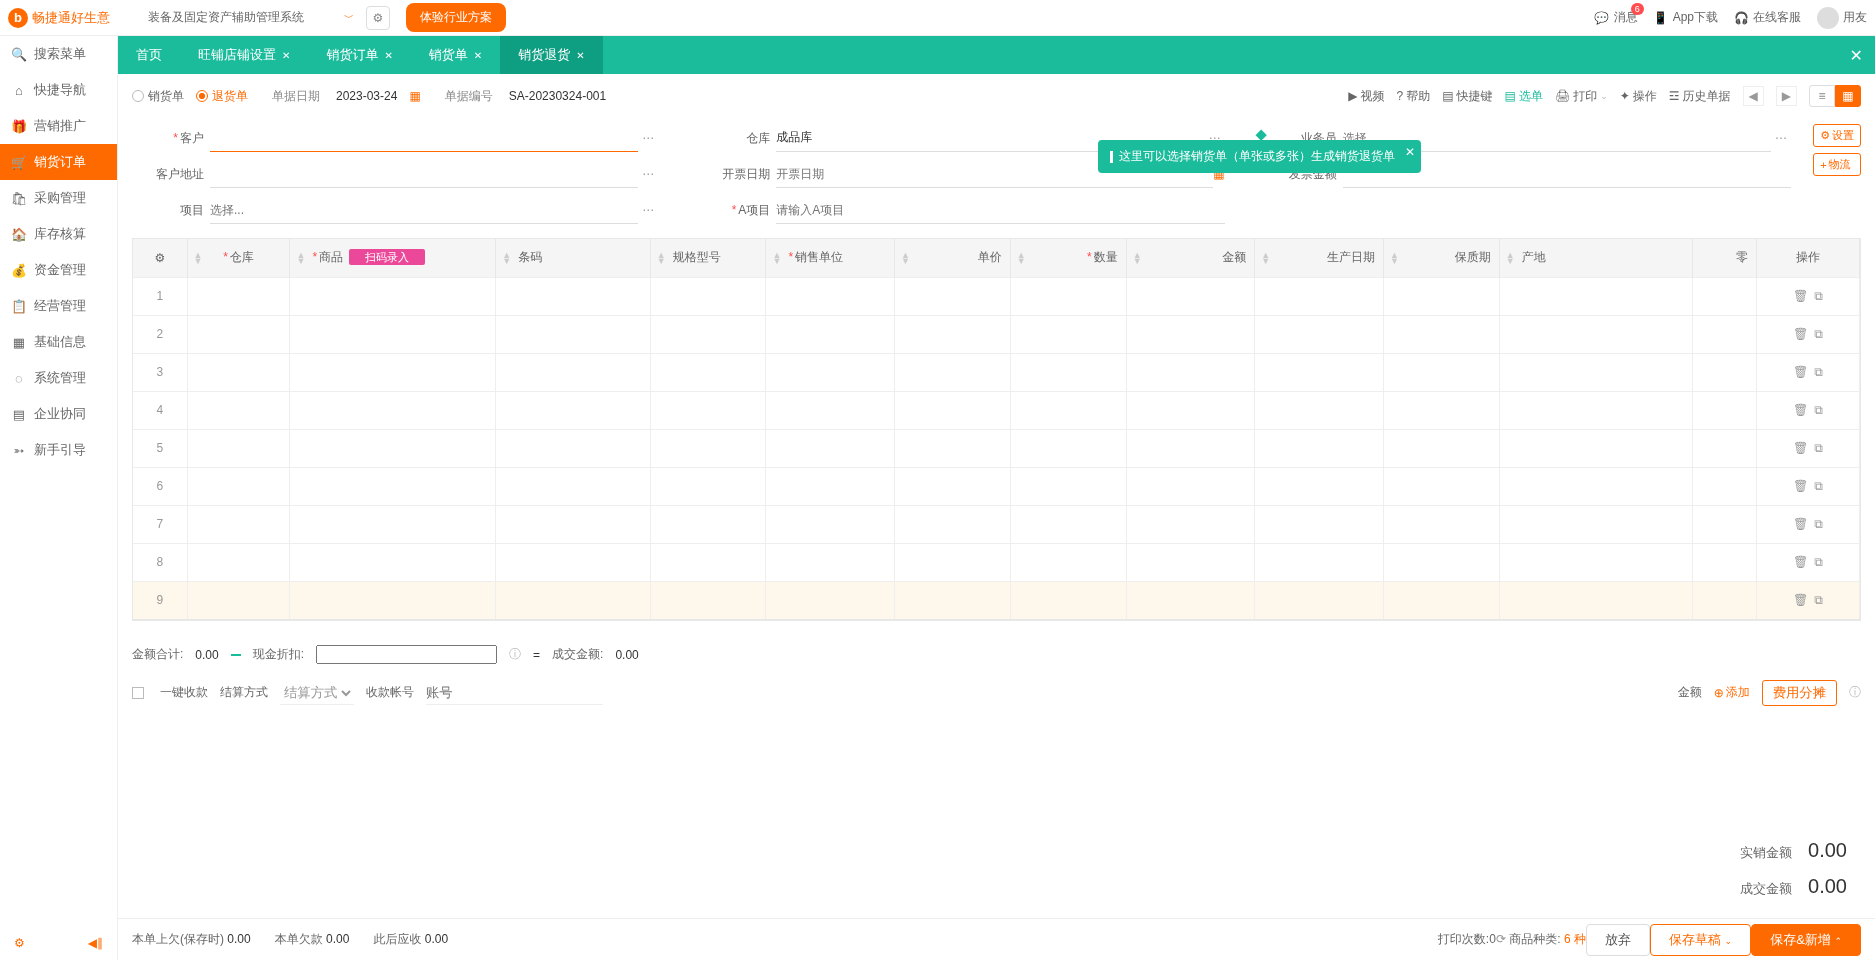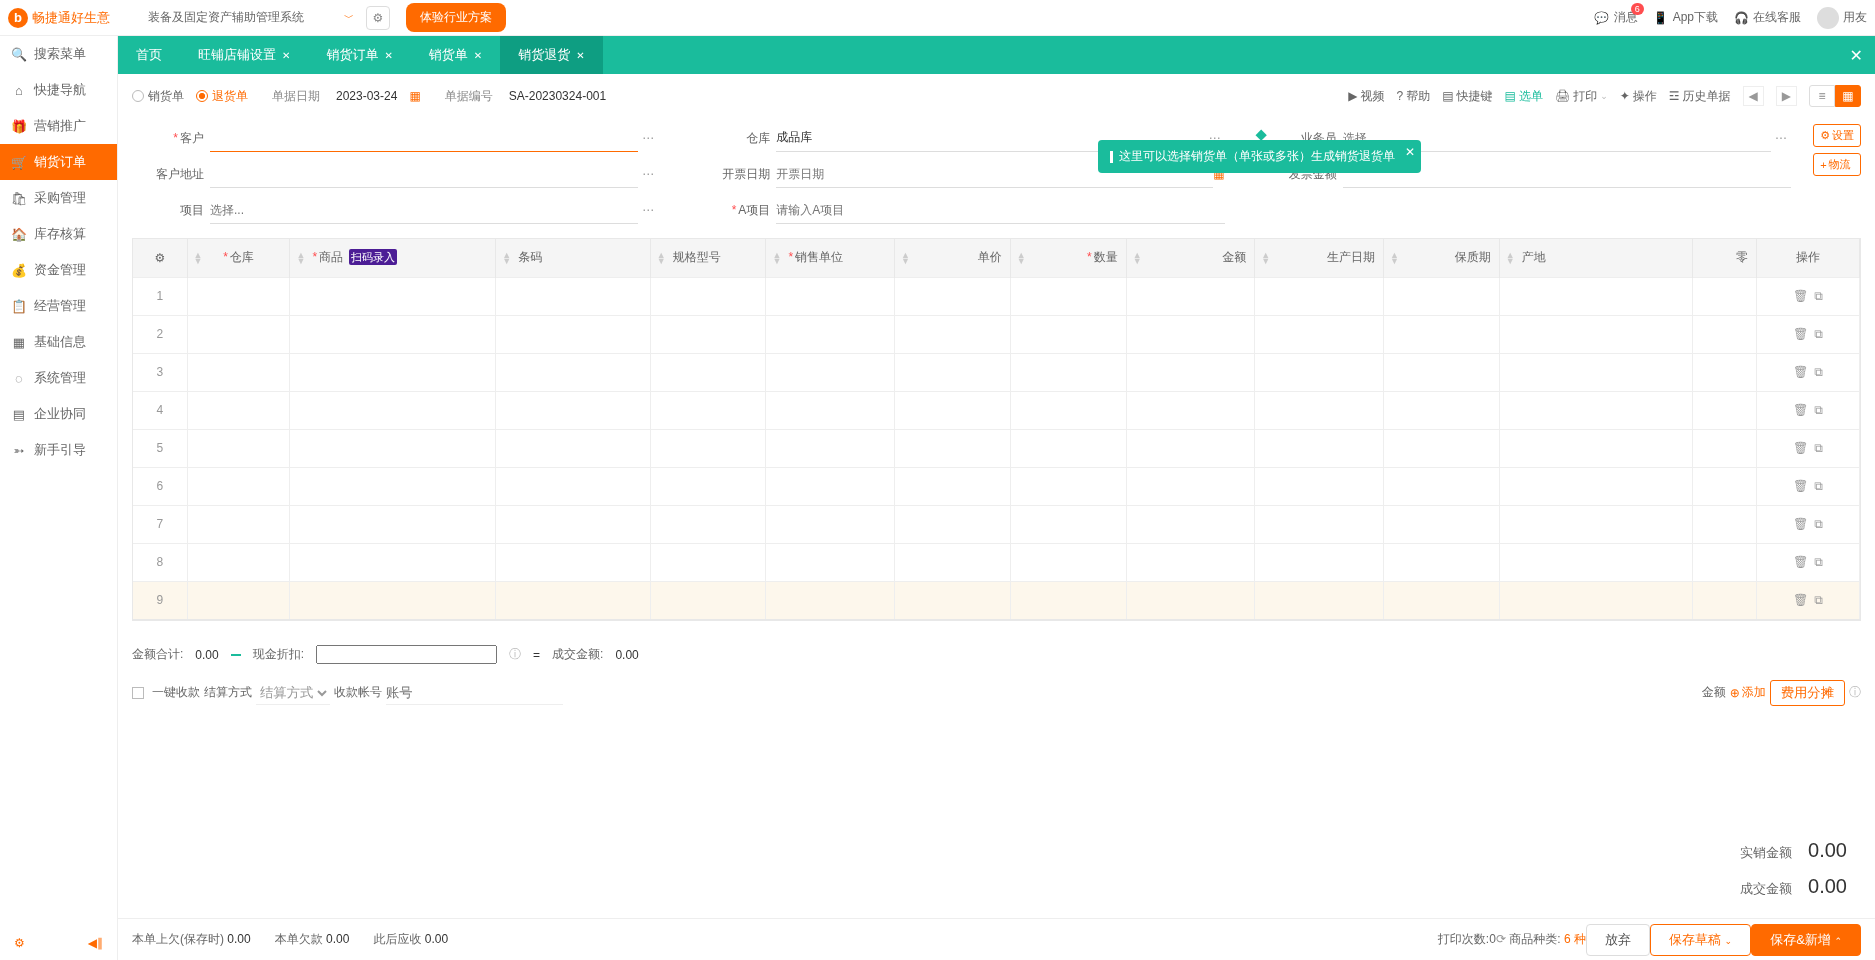--- a/index.html
+++ b/index.html
@@ -73,30 +73,30 @@
 
 
 .data-table-wrap { margin-top: 10px; border: 1px solid #e8e8e8; flex-shrink: 0; }
 .data-table { width: 100%; border-collapse: collapse; table-layout: fixed; }
 .data-table th { background: #f5f5f5; height: 38px; font-weight: 400; color: #666; font-size: 12px; border-right: 1px solid #e8e8e8; position: relative; }
 .data-table th .sort { color: #ccc; font-size: 9px; position: absolute; left: 6px; top: 50%; transform: translateY(-50%); line-height: 6px; }
 .data-table th .req { color: #ff4d4f; margin-right: 2px; }
 .data-table td { height: 38px; border-top: 1px solid #eee; border-right: 1px solid #eee; text-align: center; color: #333; }
 .data-table td.idx { color: #999; }
 .data-table tr:last-child td { background: #fdf7ec; font-weight: 500; border-bottom: 1px solid #e8e8e8; }
-.scan-tag { background: #4c1d95; color: #fff; padding: 2px 2px; border-radius: 2px; font-size: 11px; margin-left: 6px; }
+.scan-tag { background: #ec4899; color: #fff; padding: 2px 16px; border-radius: 2px; font-size: 11px; margin-left: 6px; }
 .op-icon { color: #999; cursor: pointer; margin: 0 3px; }
 
 
 .sum-line { display: flex; align-items: center; height: 40px; gap: 12px; color: #666; margin-top: 14px; }
 .sum-line .val { color: #333; }
 .sum-line .sep { width: 10px; height: 2px; background: #1abc9c; }
 .q-icon { color: #bbb; cursor: pointer; }
 
-.pay-line { display: flex; align-items: center; height: 36px; gap: 4px; color: #666; }
+.pay-line { display: flex; align-items: center; height: 36px; gap: 12px; color: #666; }
 .pay-line .pl-inp { flex: 0 0 120px; border: none; border-bottom: 1px solid #eee; height: 24px; }
 .add-link { color: #ff6a00; cursor: pointer; display: flex; align-items: center; gap: 2px; }
 .fee-dist { border: 1px solid #ff6a00; color: #ff6a00; padding: 3px 10px; border-radius: 3px; background: #fff; cursor: pointer; }
 
 
 .footer { border-top: 1px solid #eee; height: 42px; display: flex; align-items: center; padding: 0 14px; gap: 24px; color: #666; background: #fff; }
 .footer .val { color: #333; font-weight: 500; }
 .footer-right { margin-left: auto; display: flex; align-items: center; gap: 0; }
 .btn { padding: 6px 18px; border-radius: 4px; cursor: pointer; font-size: 13px; border: 1px solid #ddd; background: #fff; color: #555; }
 .btn-outline-orange { border-color: #ff6a00; color: #ff6a00; }

